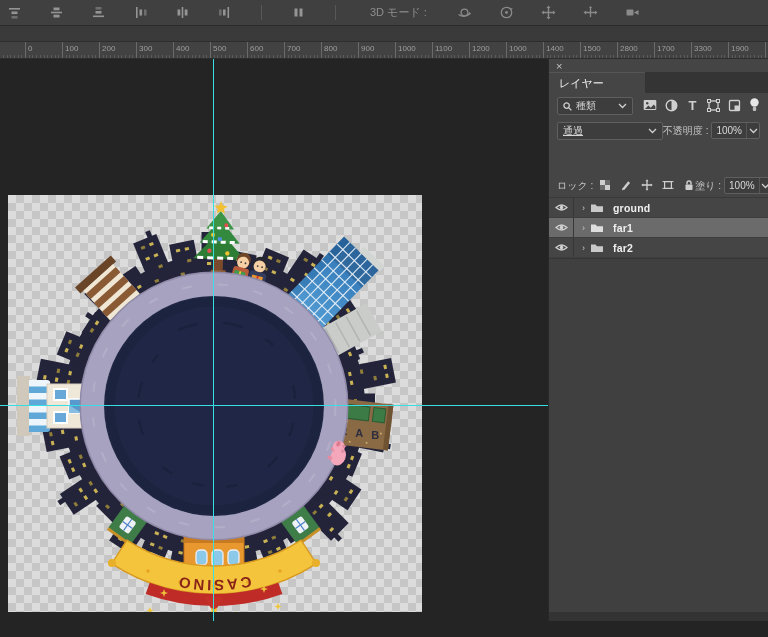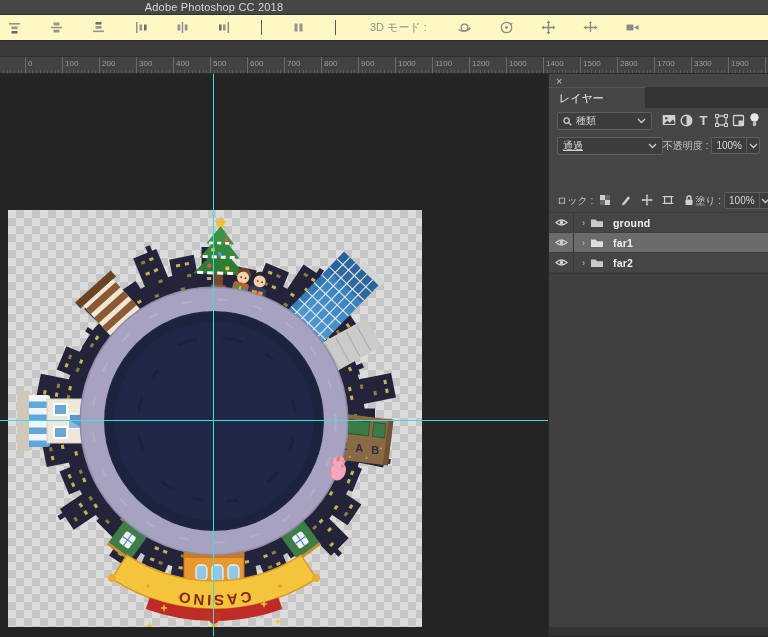--- a/index.html
+++ b/index.html
@@ -6,21 +6,21 @@
   html,body { width:768px; height:637px; overflow:hidden; background:#242424;
     font-family:"Liberation Sans", sans-serif; -webkit-font-smoothing:antialiased; }
   .app { position:relative; width:768px; height:637px; }
 
   
   .titlebar { height:15px; background:#464646; border-bottom:1px solid #303030;
     display:flex; align-items:center; justify-content:center; }
   .titlebar .title { font-size:11px; color:#d8d8d8; letter-spacing:.2px; transform:translateX(-170px); }
 
   
-  .optionsbar { height:26px; background:#fef9c3; border-bottom:1px solid #2b2b2b;
+  .optionsbar { height:26px; background:#404040; border-bottom:1px solid #2b2b2b;
     display:flex; align-items:center; padding:0 6px; gap:25px; }
   .optionsbar svg { display:block; }
   .obtn { width:17px; height:17px; display:flex; align-items:center; justify-content:center;
     border-radius:2px; }
   .vsep { width:1px; height:15px; background:#585858; margin:0 3px; }
   .mode-label { font-size:11px; color:#8f8f8f; margin:0 4px 0 6px; white-space:nowrap; }
 
   
   .tabband { height:16px; background:#3a3a3a; border-bottom:1px solid #2e2e2e; }
 
@@ -46,21 +46,21 @@
   .panel-head { height:13px; background:#454545; display:flex; align-items:center; padding-left:7px; }
   .panel-close { color:#c2c2c2; font-size:11px; line-height:10px; cursor:default; }
   .tabrow { height:21px; background:#343434; display:flex; align-items:stretch; }
   .ptab { width:96px; background:#454545; display:flex; align-items:center; padding-left:10px;
     font-size:11px; color:#ececec; border-top:1px solid #555; }
   .row { display:flex; align-items:center; padding:0 8px; }
   .filter-row { height:26px; gap:0; }
   .select { height:18px; background:#3d3d3d; border:1px solid #5f5f5f; border-radius:2px;
     display:flex; align-items:center; padding:0 5px; gap:4px; color:#d6d6d6; }
   .select .grow { flex:1; }
-  .kind-select { width:95px; }
+  .kind-select { width:76px; }
   .ficons { flex:1; display:flex; align-items:center; justify-content:space-between; margin-left:10px; }
   .blend-row { height:23px; }
   .blend-select { width:113px;text-decoration:underline; }
   .small-label { color:#c4c4c4; font-size:10px; white-space:nowrap; }
   .valbox { height:17px; background:#3d3d3d; border:1px solid #5f5f5f; border-radius:2px;
     display:flex; align-items:center; margin-left:3px; }
   .valbox .val { padding:0 4px; color:#d9d9d9; }
   .valbox .dd { width:13px; align-self:stretch; display:flex; align-items:center; justify-content:center;
     border-left:1px solid #565656; }
   .lock-row { height:23px;margin-top:32px; }
@@ -77,23 +77,20 @@
   .panel-empty { flex:1; background:#404040; border-top:1px solid #363636; }
   .panel-foot { height:9px; background:#333333; }
 
   text { font-family:"Liberation Sans", sans-serif; }
 </style>
 </head>
 <body>
 
 <div class="app">
 
-  <div class="titlebar">
-    <span class="title">Adobe Photoshop CC 2018</span>
-  </div>
 
   <div class="optionsbar">
     <span class="obtn">
       <svg width="15" height="15">
           <rect x="2" y="3" width="11" height="1.6" fill="#949494"></rect>
           <rect x="4.5" y="6.5" width="6" height="2.6" fill="#949494"></rect>
           <rect x="4.5" y="11" width="6" height="2.6" fill="#6e6e6e"></rect>
         </svg>
     </span>
     <span class="obtn">

